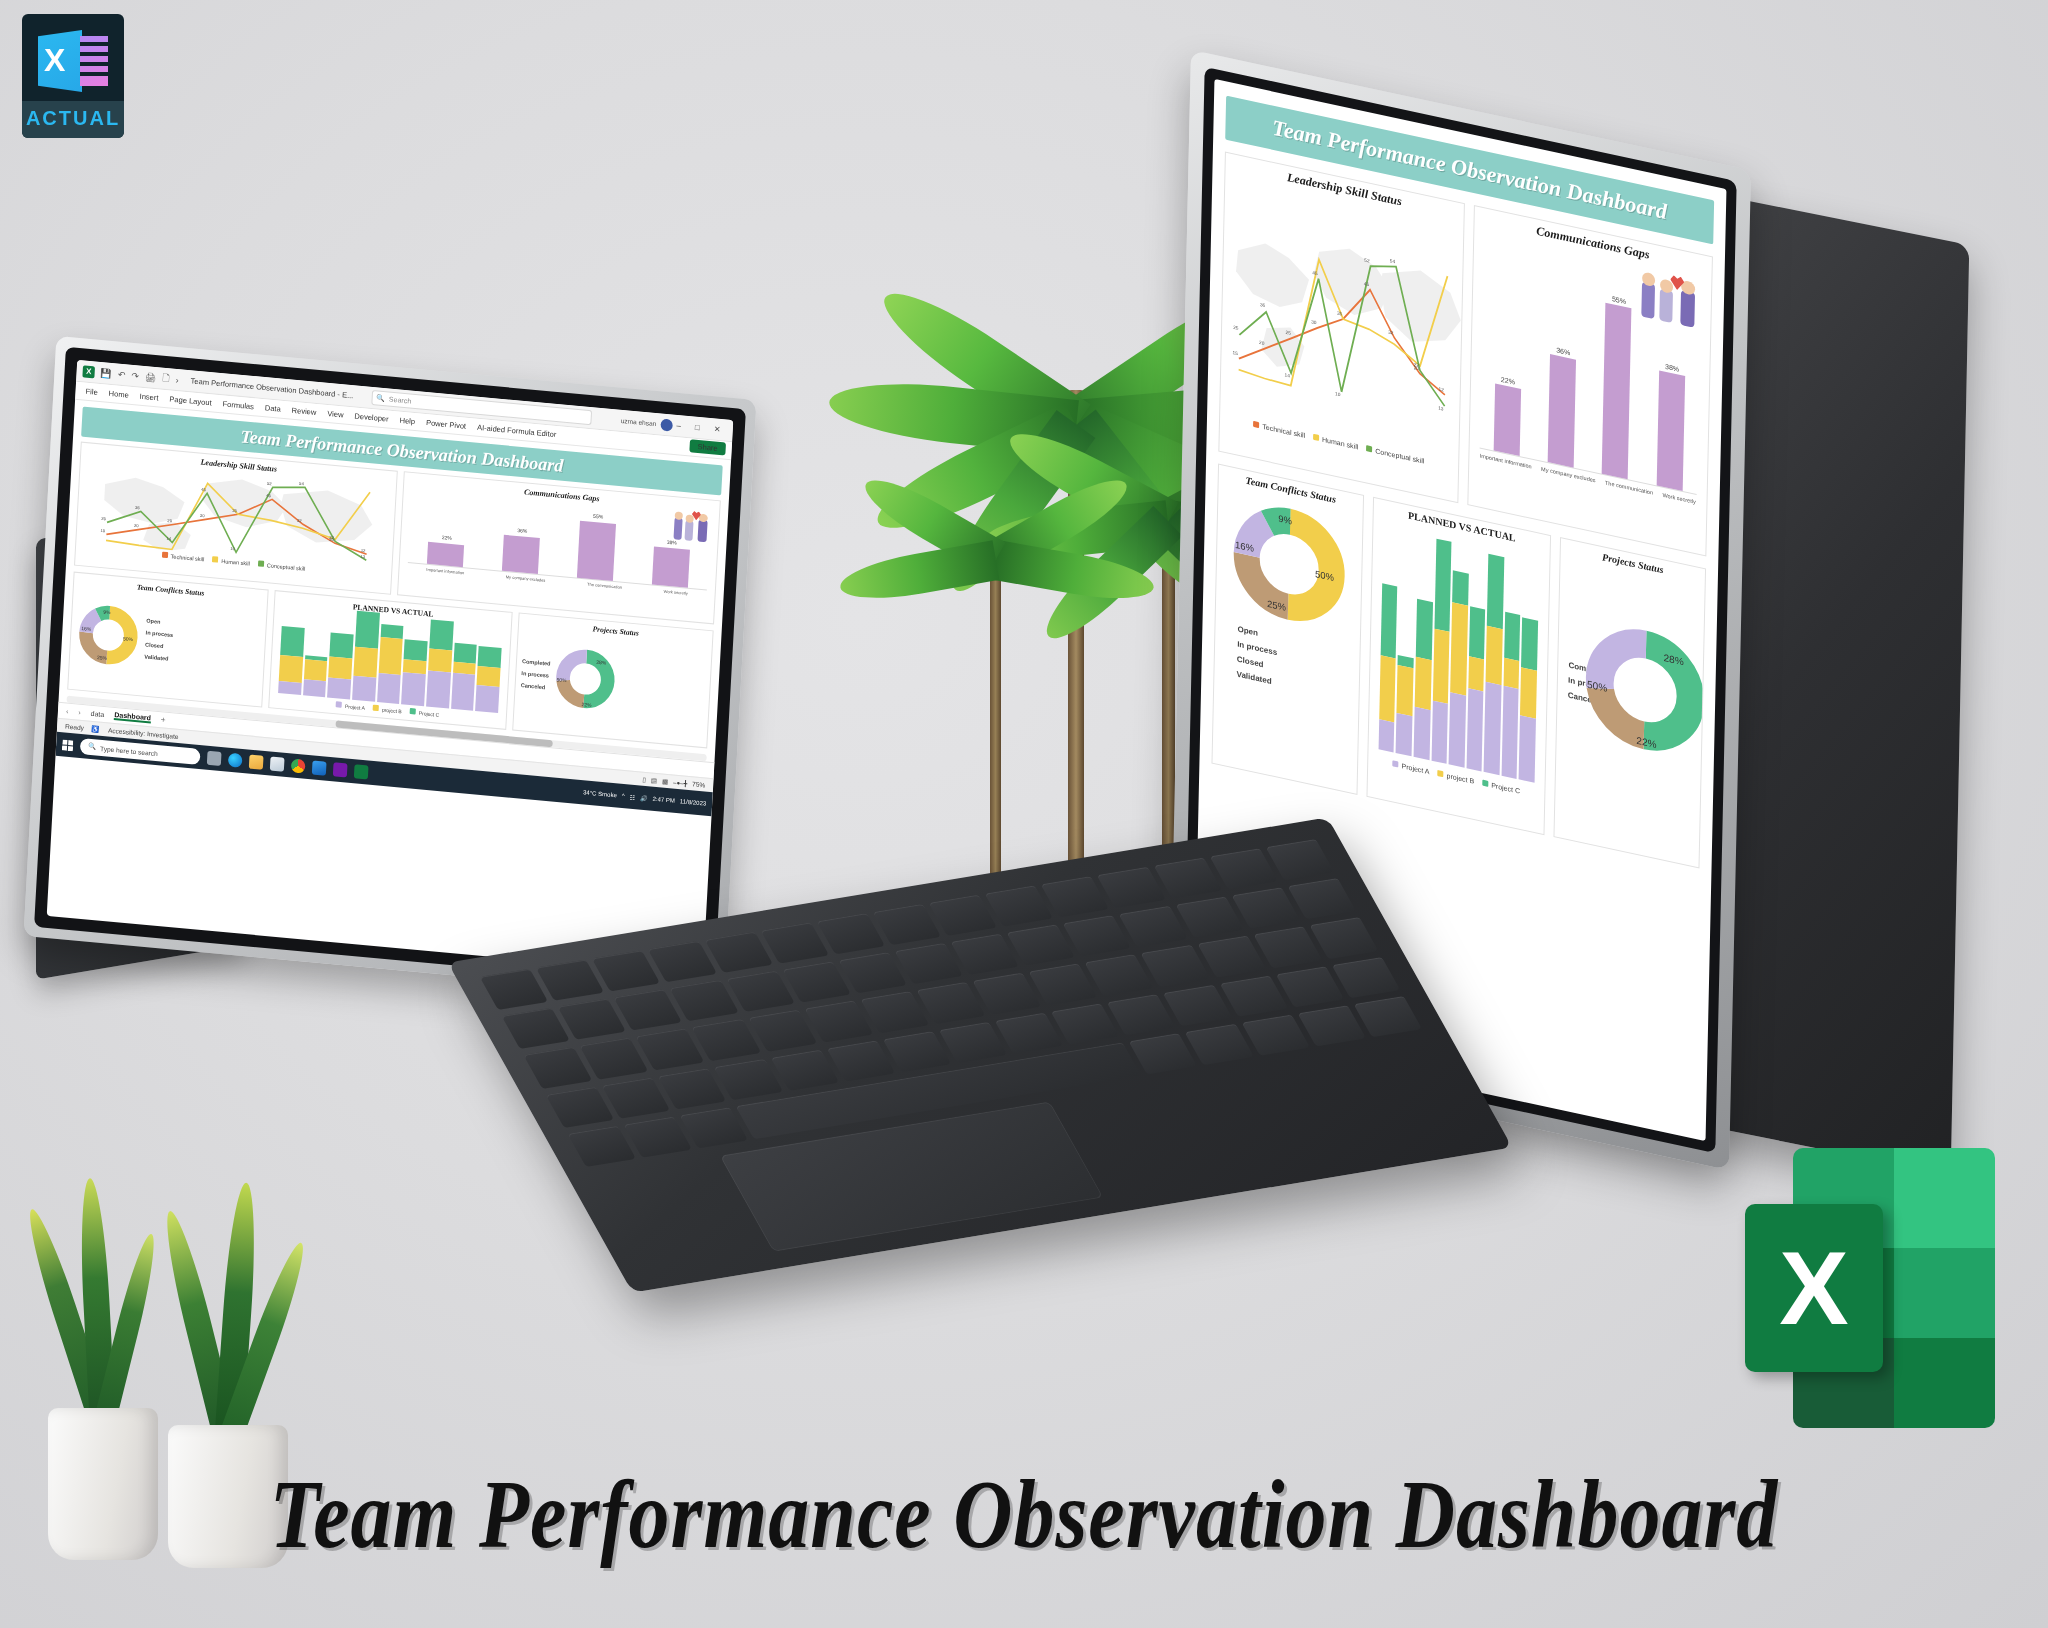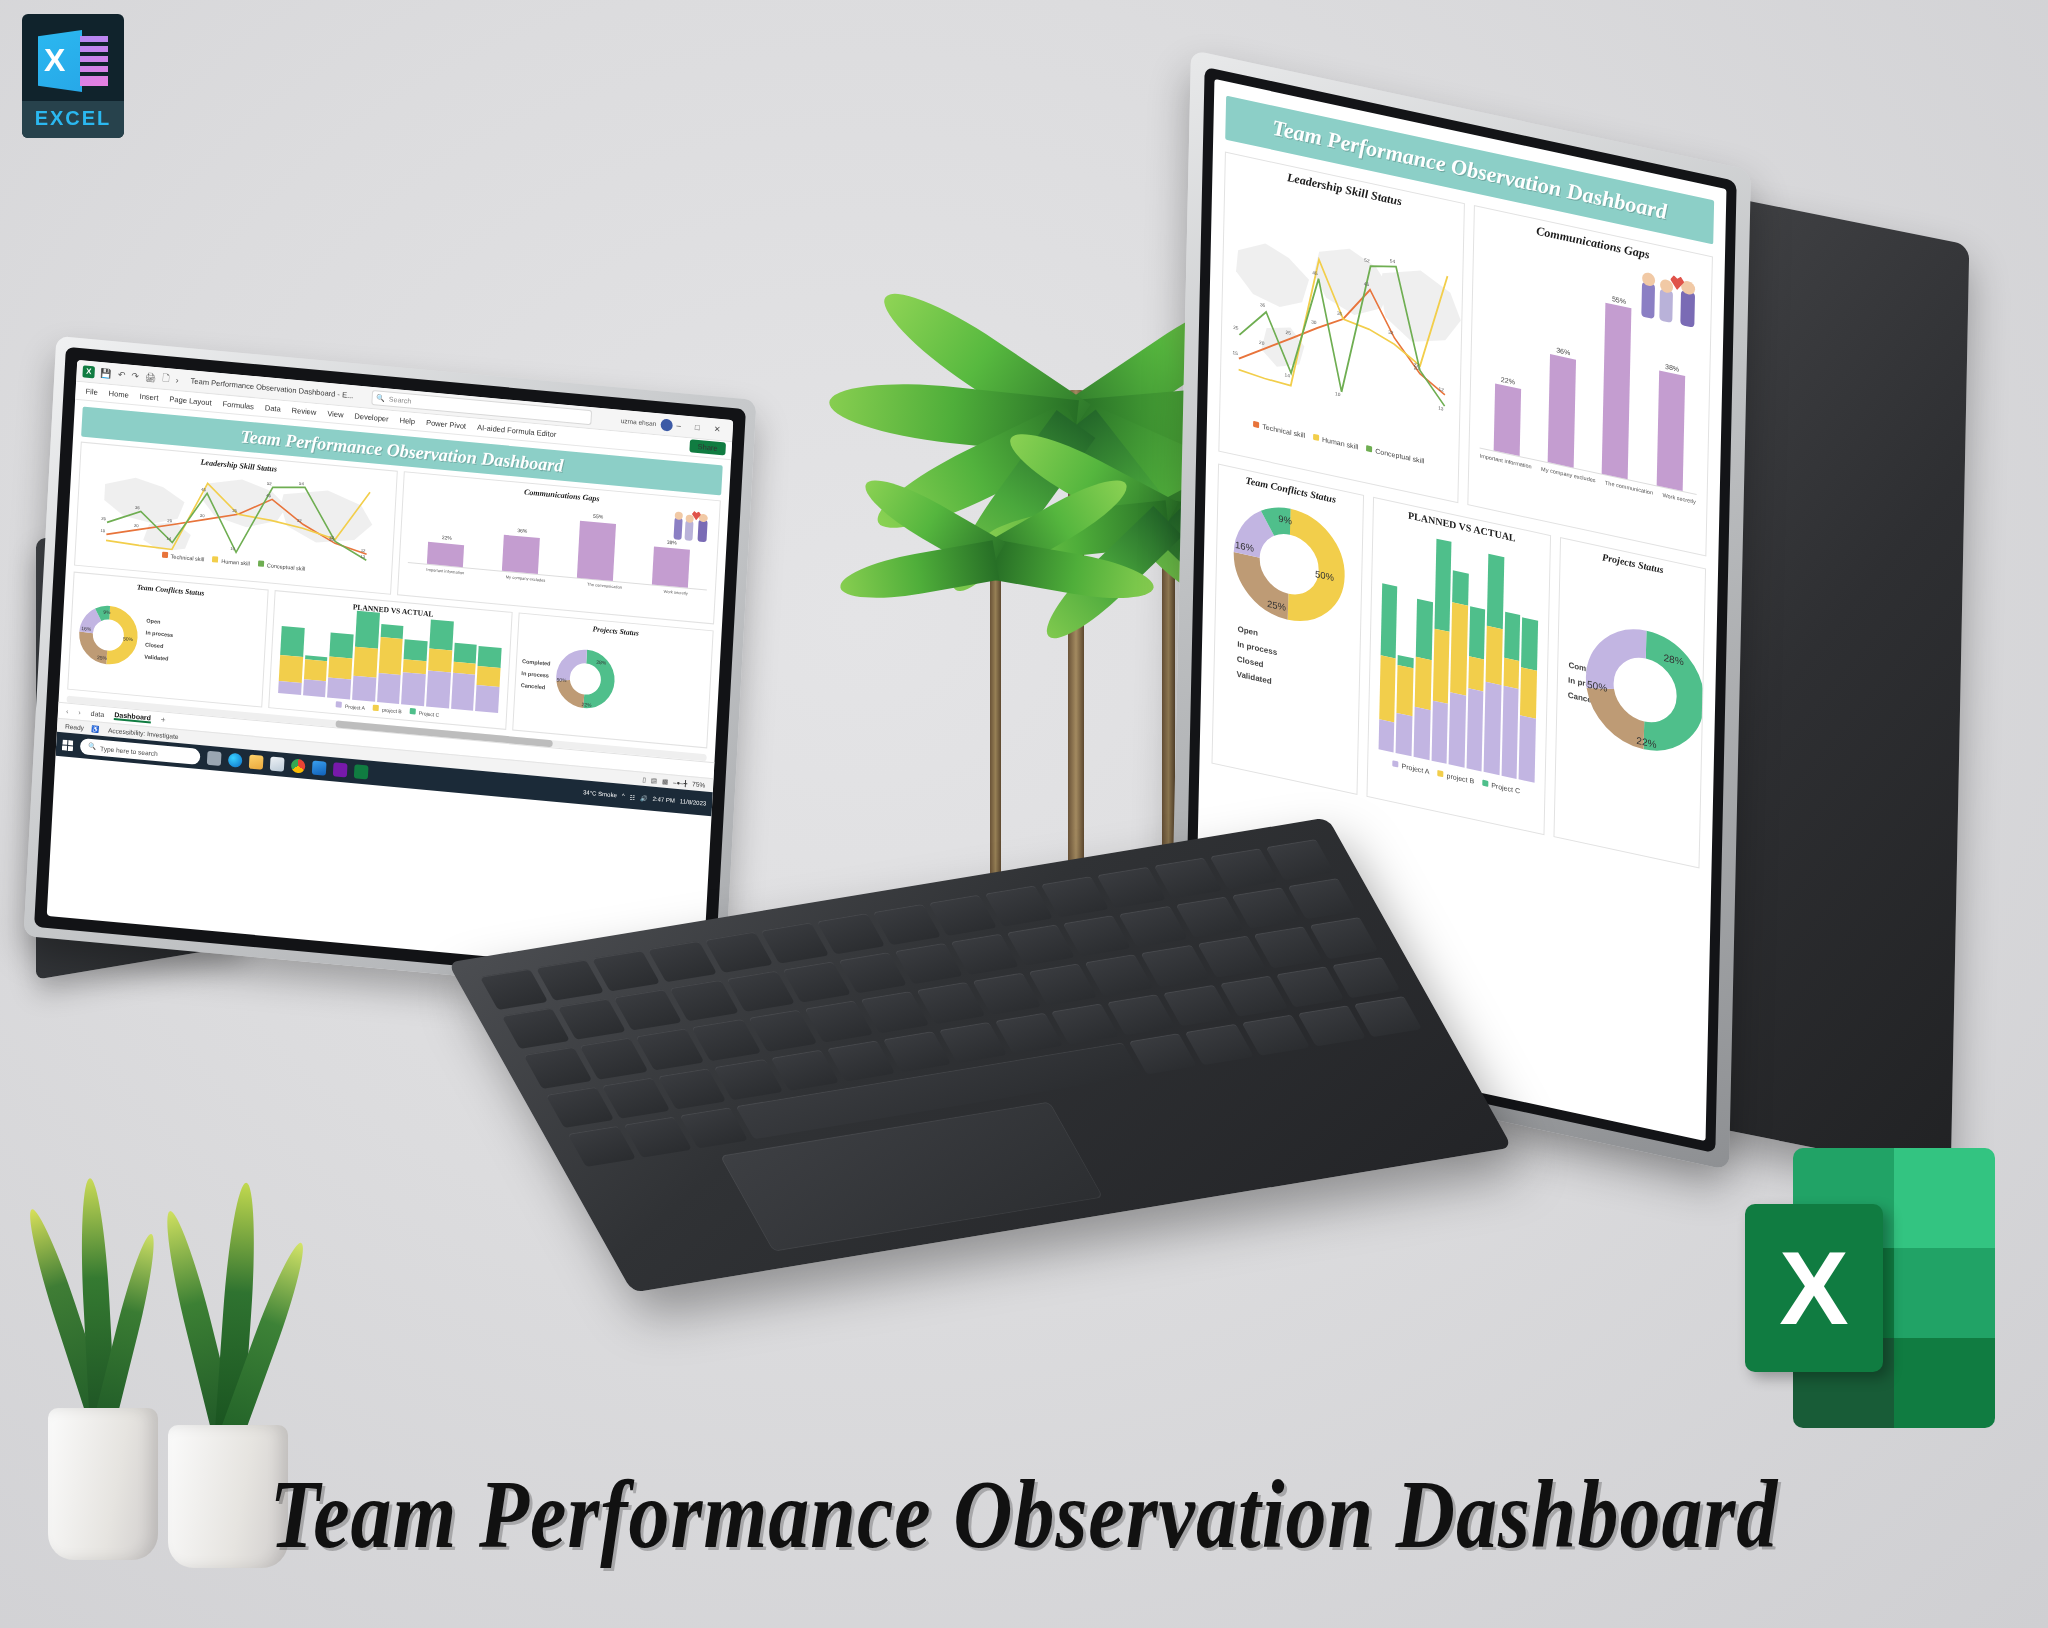--- a/index.html
+++ b/index.html
@@ -253,21 +253,21 @@
   <div class="bx">
     <div class="panel"></div>
     <div class="grid">
       <i style="top:6px"></i>
         <i style="top:16px"></i>
         <i style="top:26px"></i>
         <i style="top:36px"></i>
     </div>
     <div class="xg">X</div>
   </div>
-  <div class="blabel">EXCEL</div>
+  <div class="blabel">ACTUAL</div>
 </div>
 
 <div id="laptop">
   <div class="kick"></div>
   <div class="bezel">
     <div class="bezel-in"></div>
 
     <div class="screen" style="left:22px; top:22px; width:656px; height:556px; border-radius:4px; font-size:8px;">
 
       <div class="xl-titlebar">

